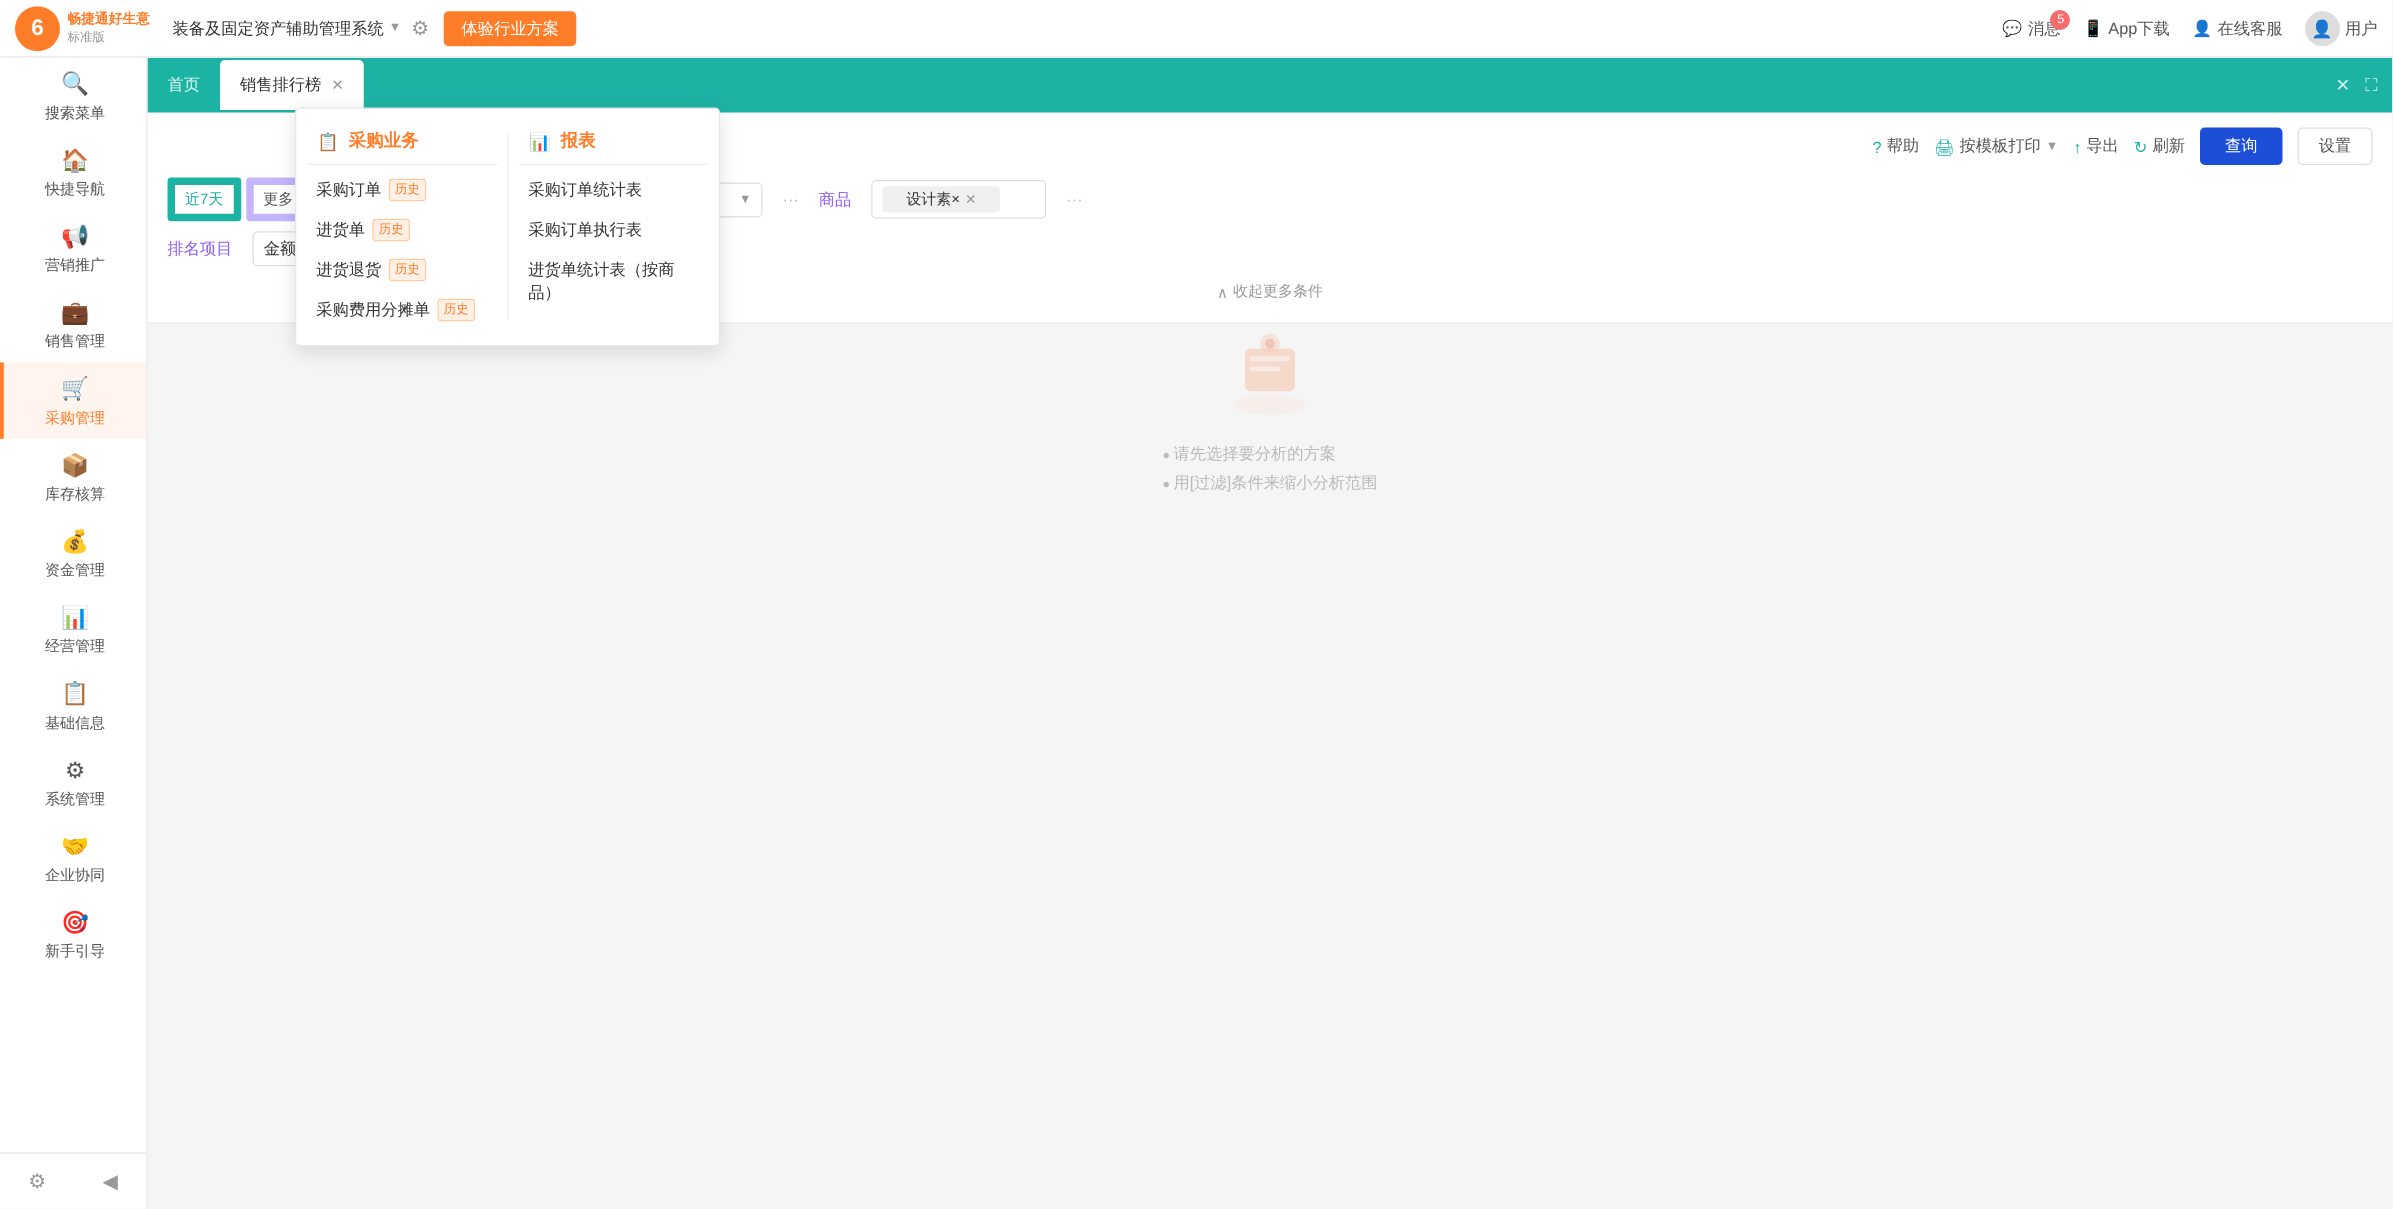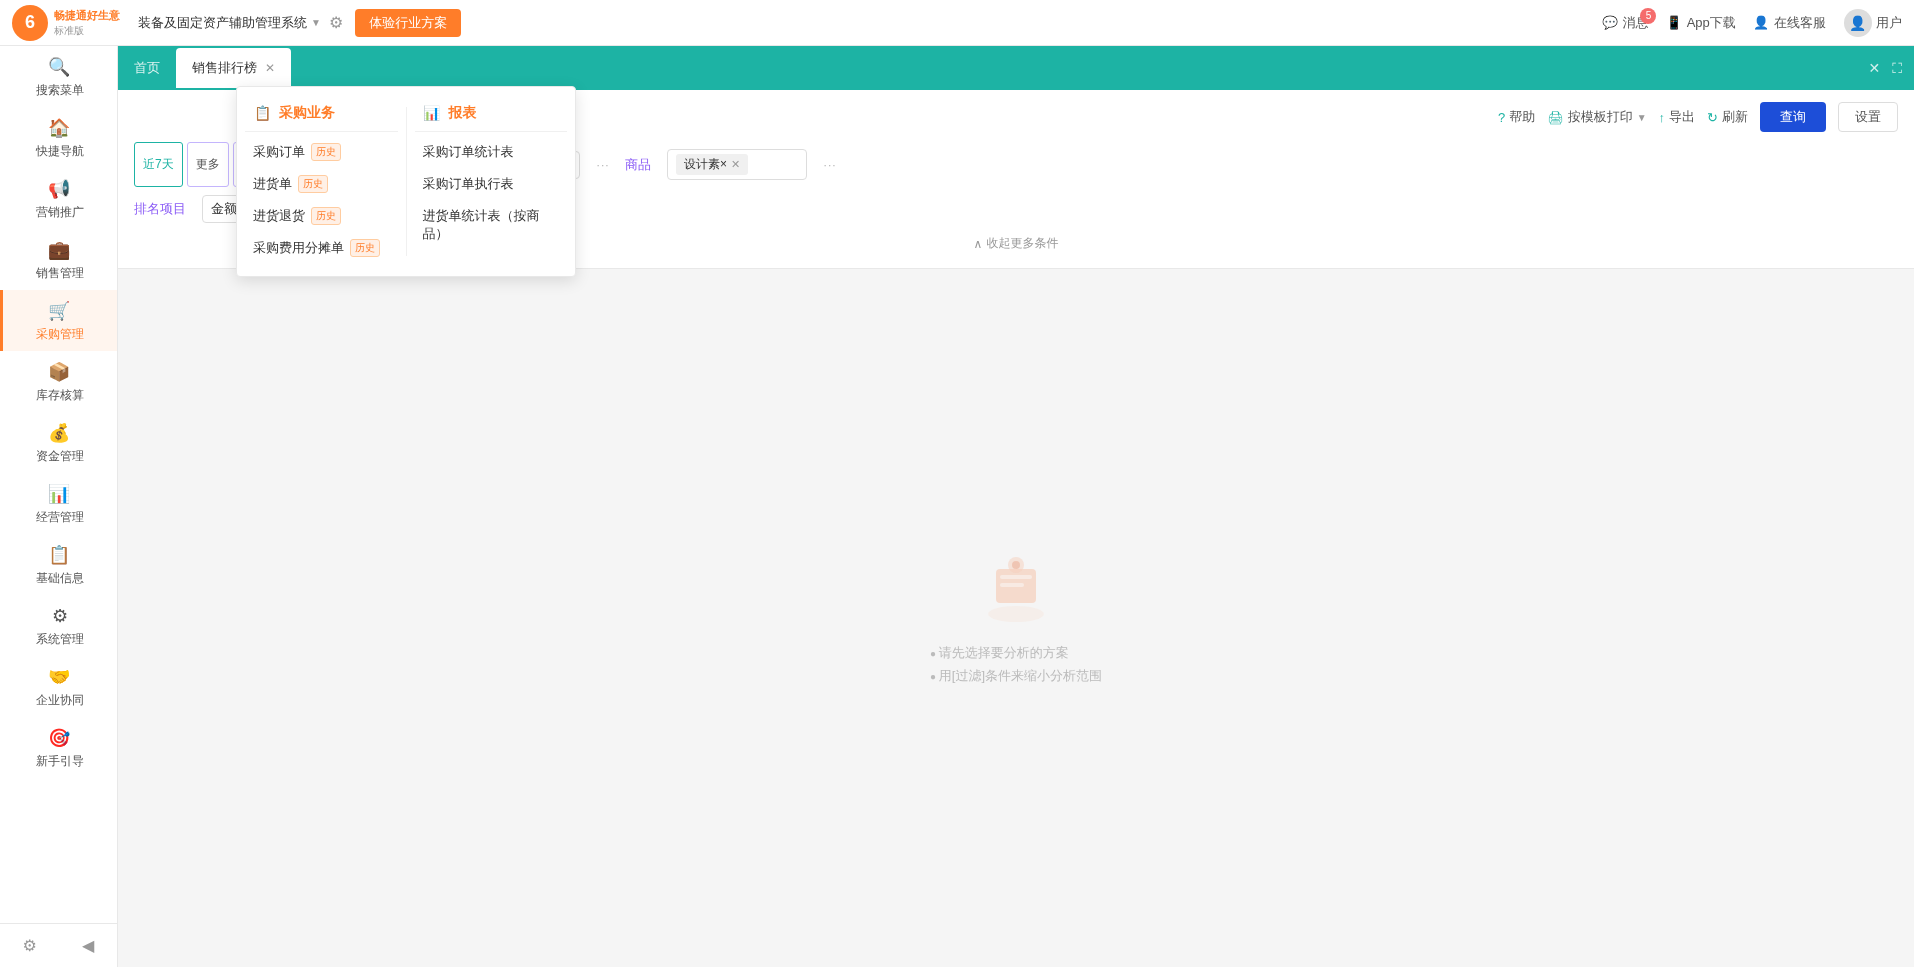--- a/index.html
+++ b/index.html
@@ -275,21 +275,21 @@
       cursor: pointer;
       background: #fff;
       gap: 4px;
     }
     .filter-select .arrow { color: #999; font-size: 10px; margin-left: auto; }
     .filter-tag {
       display: inline-flex;
       align-items: center;
       background: #f0f0f0;
       border-radius: 3px;
-      padding: 2px 8px;
+      padding: 2px 19px;
       font-size: 12px;
       gap: 4px;
     }
     .filter-tag .x { color: #999; cursor: pointer; font-size: 11px; }
     .collapse-row {
       display: flex;
       justify-content: center;
       padding: 4px 0;
     }
     .collapse-btn {
@@ -300,21 +300,21 @@
       font-size: 12px;
       cursor: pointer;
     }
 
     
     .empty-state {
       flex: 1;
       display: flex;
       flex-direction: column;
       align-items: center;
-      justify-content: center;
+      justify-content: flex-start;
       gap: 12px;
       color: #bbb;
     }
     .empty-icon {
       width: 80px;
       height: 80px;
       opacity: 0.5;
     }
     .empty-tips { font-size: 13px; color: #bbb; line-height: 1.8; }
     .empty-tips div::before {
@@ -383,22 +383,22 @@
       margin: 8px 0;
     }
 
     
     .period-btns {
       display: flex;
       align-items: center;
       gap: 4px;
     }
     .period-btn {
-      padding: 13px 8px;
-      border: 1px solid #c4b5fd;
+      padding: 3px 8px;
+      border: 6px solid #c4b5fd;
       border-radius: 3px;
       font-size: 12px;
       color: #555;
       cursor: pointer;
       background: #fff;
     }
     .period-btn.active {
       border-color: #1db3a4;
       color: #1db3a4;
     }

